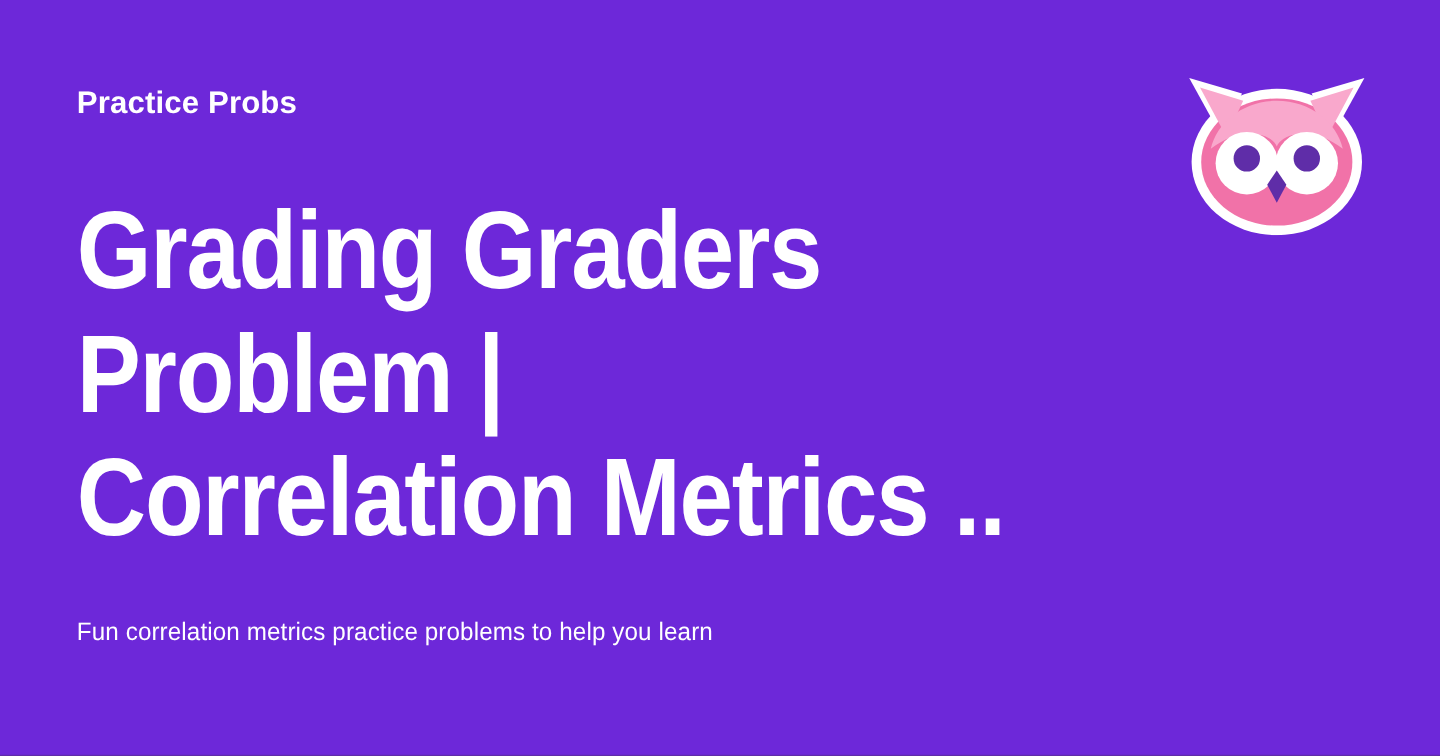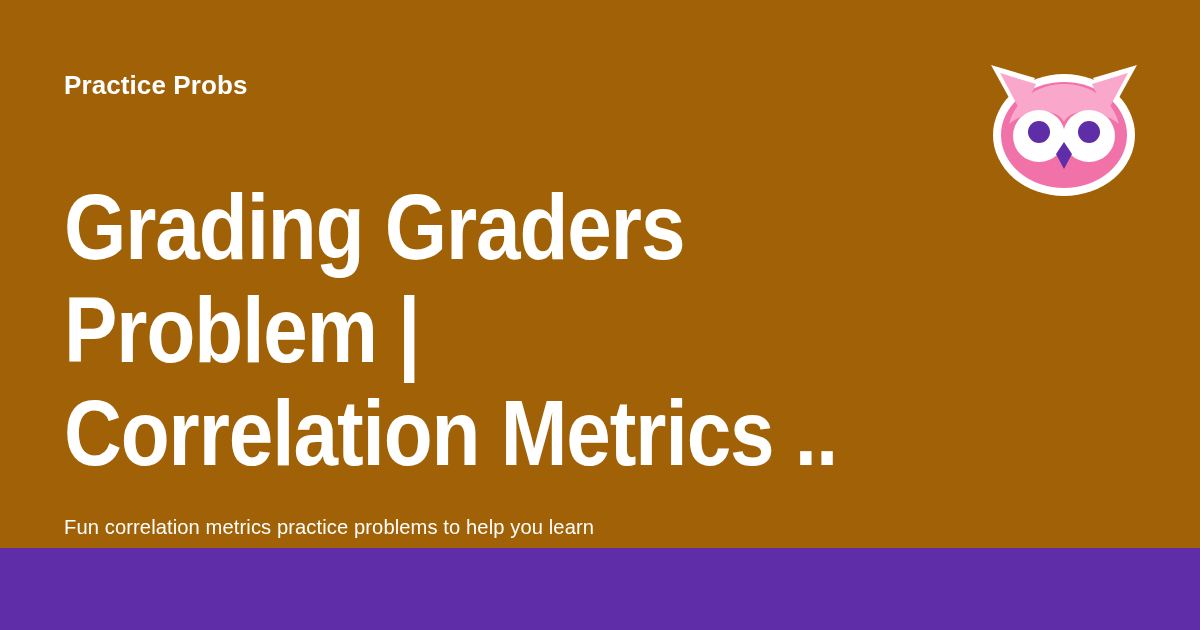--- a/index.html
+++ b/index.html
@@ -12,42 +12,42 @@
 
   body {
     background: #5F2DA8;
     font-family: "Liberation Sans", "DejaVu Sans", sans-serif;
     -webkit-font-smoothing: antialiased;
   }
 
   #card {
     position: relative;
     width: 1200px;
-    height: 548px;
-    background: #a16207;
+    height: 629px;
+    background: #6d28d9;
   }
 
   
   #brand {
     position: absolute;
     left: 64px;
     top: 68px;
     font-size: 26px;
     font-weight: bold;
     color: #FFFFFF;
     letter-spacing: 0.1px;
     line-height: 34px;
     white-space: nowrap;
   }
 
   
   #headline {
     position: absolute;
     left: 64px;
-    top: 176px;
+    top: 158px;
     width: 880px;
   }
 
   #headline .hl-line {
     display: block;
     font-size: 92px;
     font-weight: bold;
     color: #FFFFFF;
     line-height: 103px;
     letter-spacing: -1.2px;

